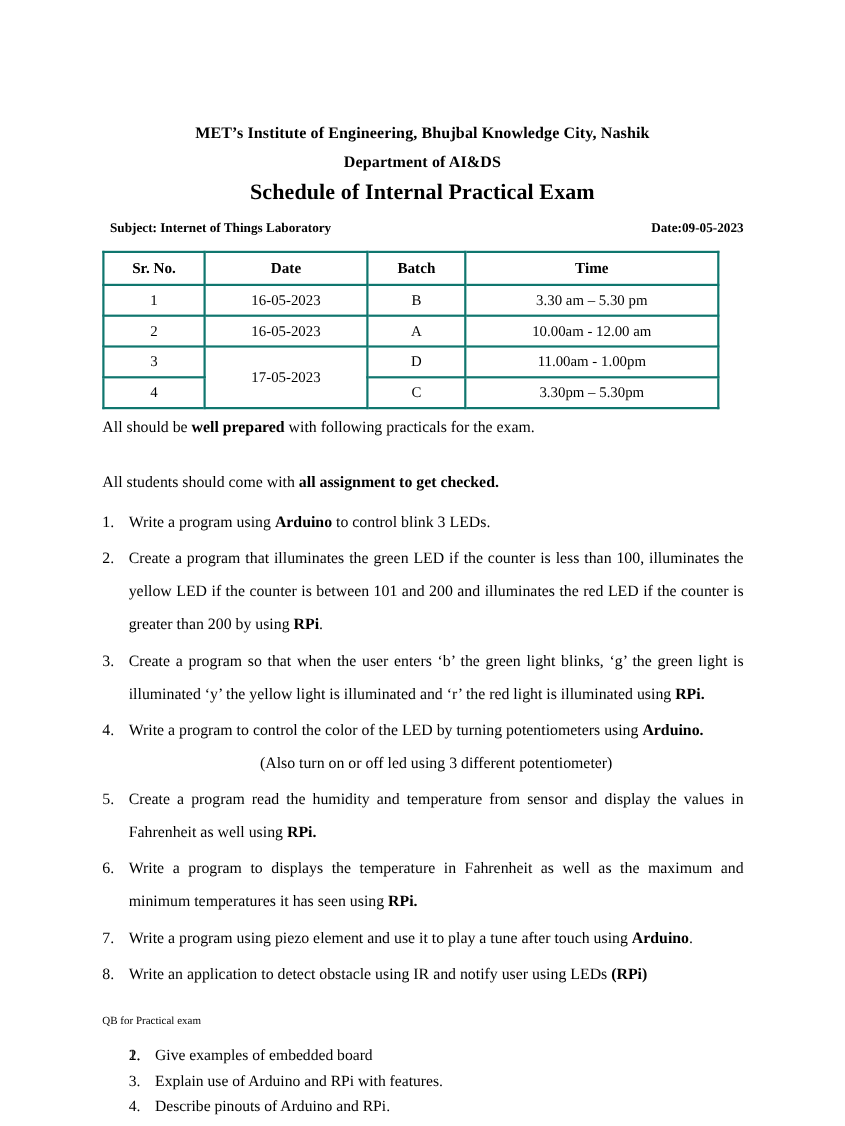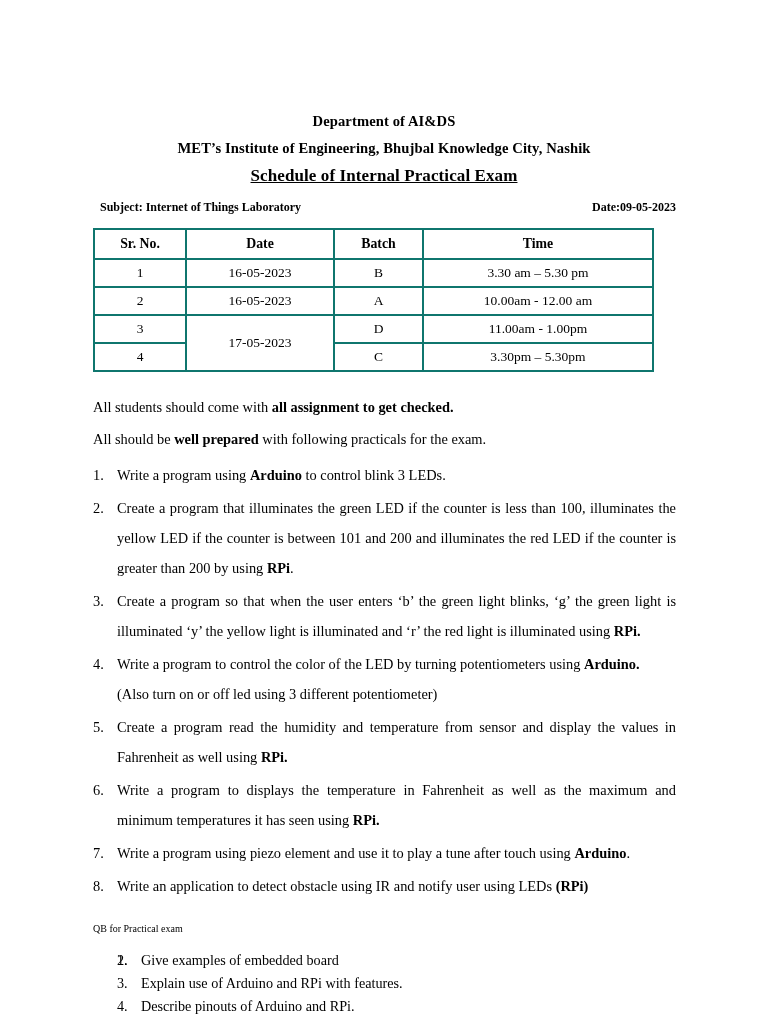--- a/index.html
+++ b/index.html
@@ -30,21 +30,21 @@
     padding-top: 108px;
   }
   .hdr-line {
     text-align: center;
     font-weight: bold;
     font-size: 14.6px;
     line-height: 27px;
     letter-spacing: 0.1px;
   }
   .hdr-line.l2 { font-size: 14.6px; }
-  .hdr-line.l3 { font-size: 17px; text-decoration: underline; }
+  .hdr-line.l3 { font-size: 20px; }
 
   .subject-row {
     display: flex;
     justify-content: space-between;
     align-items: baseline;
     margin: 8px 0 0 0;
     padding: 0 92px 0 100px;
     font-weight: bold;
     font-size: 12px;
     line-height: 20px;
@@ -121,21 +121,21 @@
     position: absolute;
     left: 0;
     top: 0;
     width: 20px;
     text-align: left;
   }
   ol.main-list > li > .txt {
     display: block;
   }
   ol.main-list > li.nojust > .txt { text-align: left; }
-  .sub-note { display: block; text-align: left; }
+  .sub-note { display: block; text-align: center; }
 
   .qb-head {
     margin: 16px 0 0 0;
     line-height: 24px;
     font-size: 10px;
   }
 
   ol.qb-list {
     list-style: none;
     margin: 8px 0 0 0;
@@ -157,22 +157,22 @@
   }
 
   b, strong { font-weight: bold; }
 </style>
 </head>
 <body>
 
 <div class="page">
 
   <div class="header">
+    <div class="hdr-line l1">MET’s Institute of Engineering, Bhujbal Knowledge City, Nashik</div>
     <div class="hdr-line l2">Department of AI&amp;DS</div>
-    <div class="hdr-line l1">MET’s Institute of Engineering, Bhujbal Knowledge City, Nashik</div>
     <div class="hdr-line l3">Schedule of Internal Practical Exam</div>
   </div>
 
   <div class="subject-row">
     <span>Subject: Internet of Things Laboratory</span>
     <span>Date:09-05-2023</span>
   </div>
 
   <div class="table-wrap">
     <table class="sched">
@@ -213,28 +213,28 @@
           <td>4</td>
           <td>C</td>
           <td>3.30pm – 5.30pm</td>
         </tr>
       </tbody>
     </table>
   </div>
 
   <div class="body">
 
+    <p class="para p2">
+      <span>All should be </span><b>well prepared</b><span> with following practicals for the exam.</span>
+    </p>
+
     <p class="para p1">
       <span>All students should come with </span><b>all assignment to get checked.</b>
     </p>
 
-    <p class="para p2">
-      <span>All should be </span><b>well prepared</b><span> with following practicals for the exam.</span>
-    </p>
-
     <ol class="main-list">
 
       <li class="nojust">
         <span class="num">1.</span>
         <span class="txt"><span>Write a program using </span><b>Arduino</b><span> to control blink 3 LEDs.</span></span>
       </li>
 
       <li>
         <span class="num">2.</span>
         <span class="txt"><span>Create a program that illuminates the green LED if the counter is less than 100, illuminates the yellow LED if the counter is between 101 and 200 and illuminates the red LED if the counter is greater than 200 by using </span><b>RPi</b><span>.</span></span>

